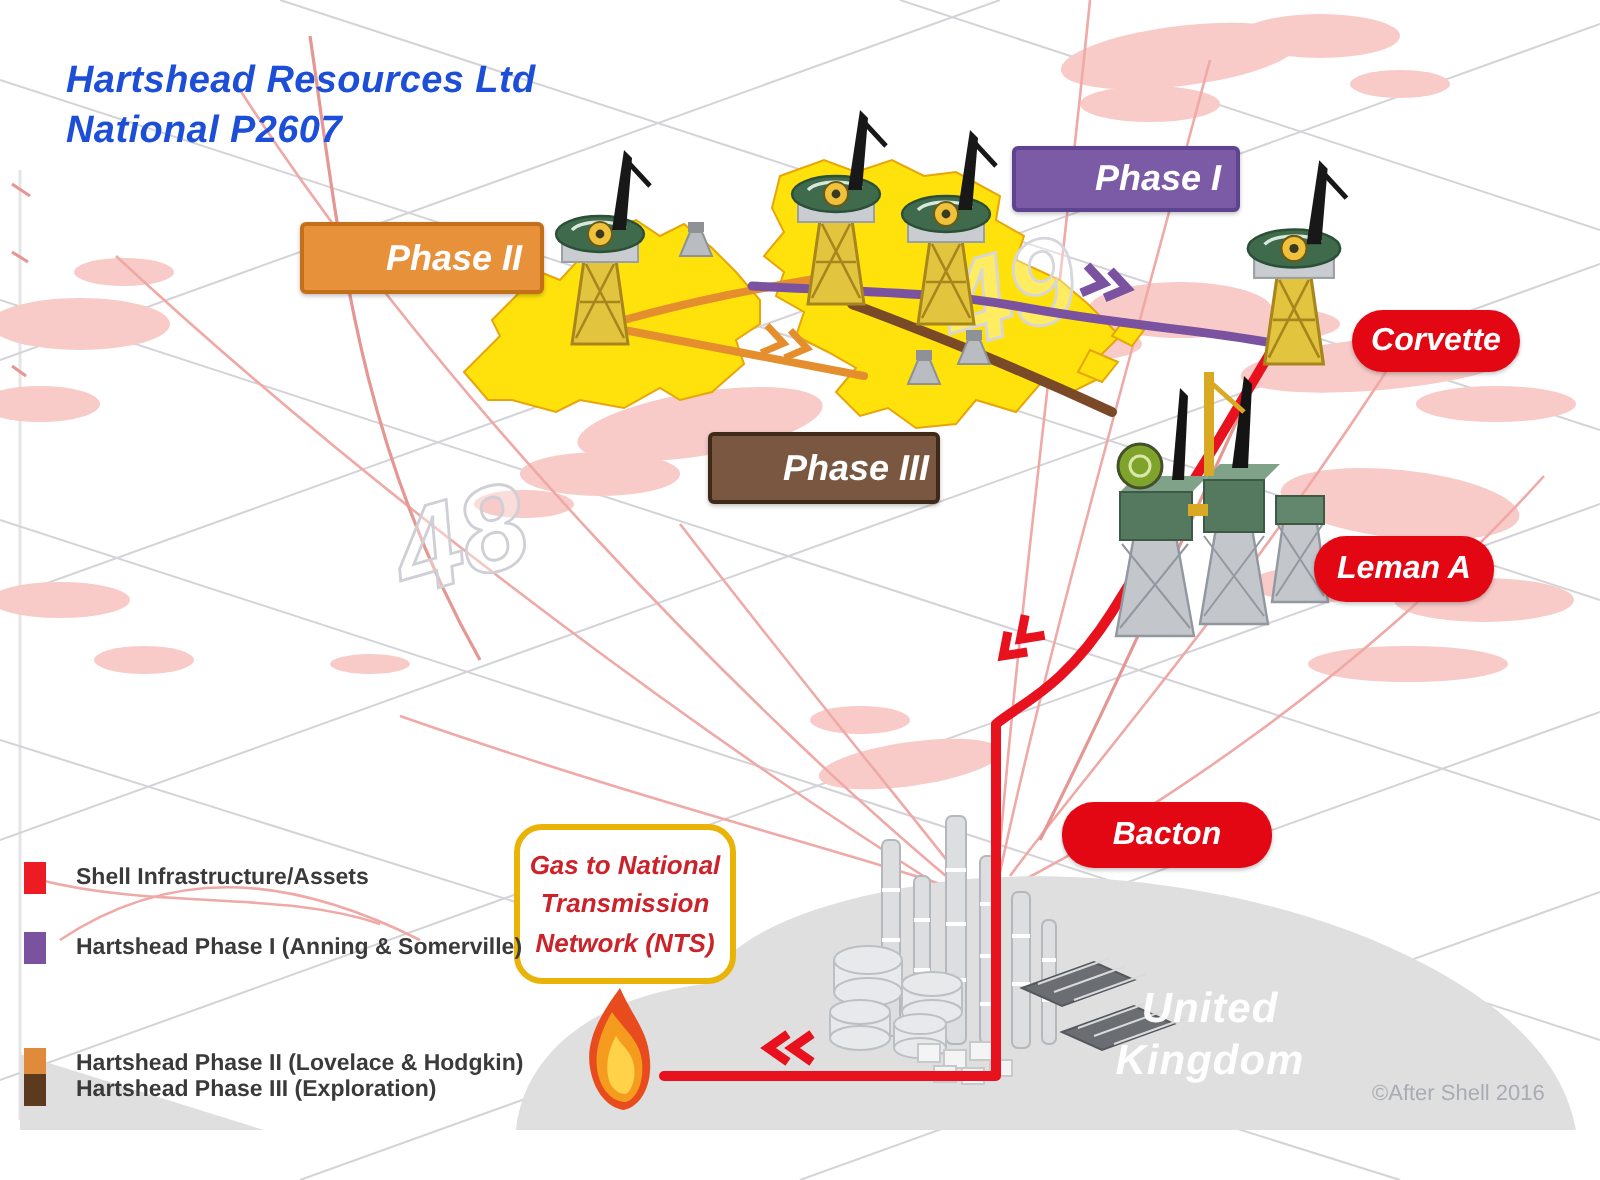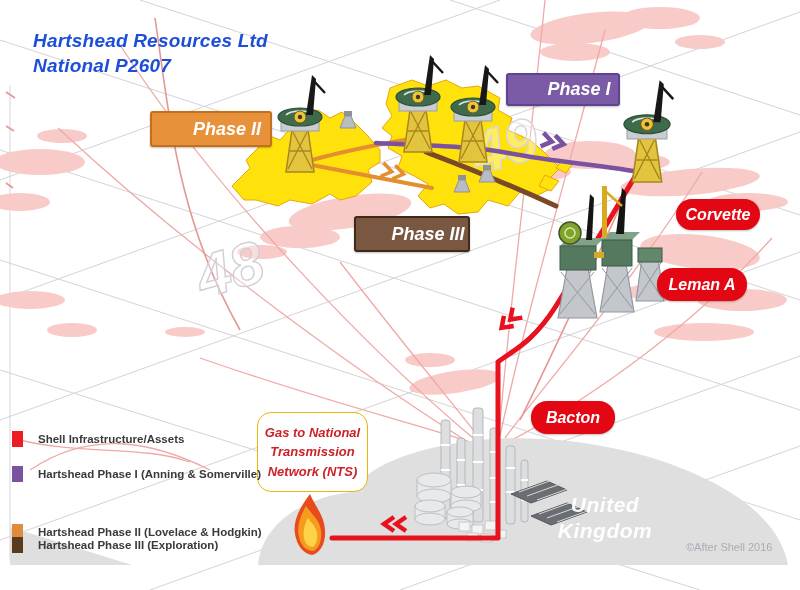--- a/index.html
+++ b/index.html
@@ -7,21 +7,21 @@
          font-family:"Liberation Sans",sans-serif;}
   #mapsvg{position:absolute;left:0;top:0;}
   .ov{position:absolute;box-sizing:border-box;}
   .title{font-size:19px;font-weight:bold;font-style:italic;color:#1d4ed8;line-height:1.32;letter-spacing:.2px;}
   .phasebox{display:flex;align-items:center;justify-content:center;color:#fff;
             font-weight:bold;font-style:italic;font-size:18px;border-radius:3px;
             box-shadow:0 1px 2px rgba(0,0,0,.25);padding-left:32px;}
   .pill{display:flex;align-items:center;justify-content:center;color:#fff;
         font-weight:bold;font-style:italic;font-size:16px;border-radius:16px;
         box-shadow:0 1px 2px rgba(0,0,0,.25);}
-  .nts{background:#fff;border:1px solid #eab308;border-radius:14px;
+  .nts{background:#fff;border:3px solid #eab308;border-radius:14px;
        color:#CC2229;font-weight:bold;font-style:italic;font-size:13px;line-height:1.5;
        display:flex;flex-direction:column;align-items:center;justify-content:center;text-align:center;}
   .uk{color:rgba(255,255,255,.95);font-weight:bold;font-style:italic;font-size:21px;
       line-height:1.25;text-align:center;letter-spacing:.5px;}
   .copyright{font-size:11px;color:#A9ACB4;}
   .legend-item{position:absolute;display:flex;align-items:center;}
   .swatch{width:11px;height:16px;margin-right:15px;flex:0 0 auto;}
   .legend-label{font-size:11.5px;font-weight:600;color:#3a3a3a;}
   .qnum{font-family:"Liberation Sans",sans-serif;font-weight:bold;font-style:italic;}
 </style>
@@ -256,29 +256,29 @@
 </div>
 
 <div class="ov phasebox" style="left: 506px; top: 73px; width: 114px; height: 33px; border: 2px solid rgb(94, 67, 144); background: rgb(123, 91, 166);">
   <span>Phase I</span>
 </div>
 
 <div class="ov phasebox" style="left: 354px; top: 216px; width: 116px; height: 36px; border: 2px solid rgb(63, 42, 26); background: rgb(122, 87, 64);">
   <span>Phase III</span>
 </div>
 
-<div class="ov pill" style="left: 676px; top: 155px; width: 84px; height: 31px; background: rgb(227, 6, 19); margin-top: 44px;">
+<div class="ov pill" style="left: 676px; top: 155px; width: 84px; height: 31px; background: rgb(227, 6, 19);">
   <span>Corvette</span>
 </div>
 
 <div class="ov pill" style="left: 657px; top: 268px; width: 90px; height: 33px; background: rgb(227, 6, 19);">
   <span>Leman A</span>
 </div>
 
-<div class="ov pill" style="left: 531px; top: 401px; width: 84px; height: 33px; background: rgb(227, 6, 19);">
+<div class="ov pill" style="left: 531px; top: 401px; width: 105px; height: 33px; background: rgb(227, 6, 19);">
   <span>Bacton</span>
 </div>
 
 <div class="ov nts" style="left:257px;top:412px;width:111px;height:80px;">
   <div>Gas to National</div>
   <div>Transmission</div>
   <div>Network (NTS)</div>
 </div>
 
 <div class="ov uk" style="left:540px;top:492px;width:130px;">

